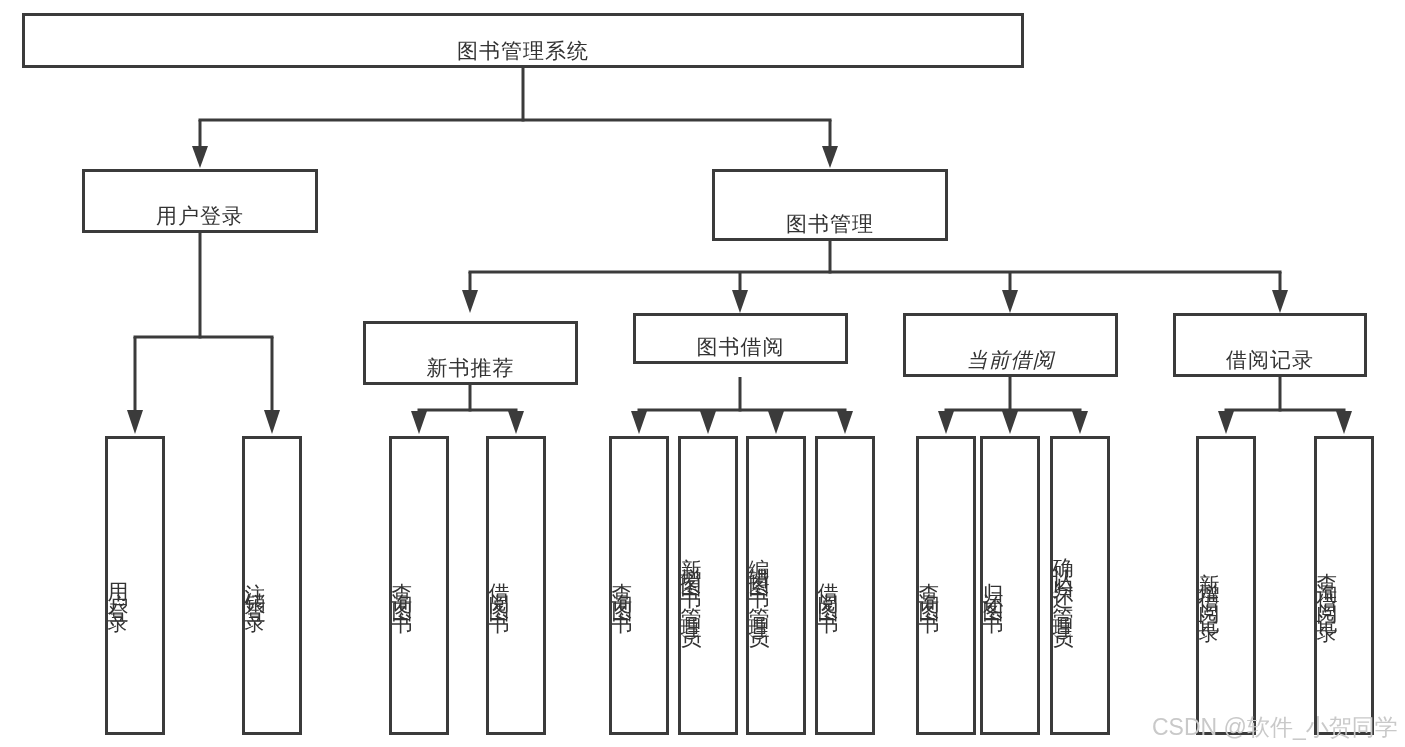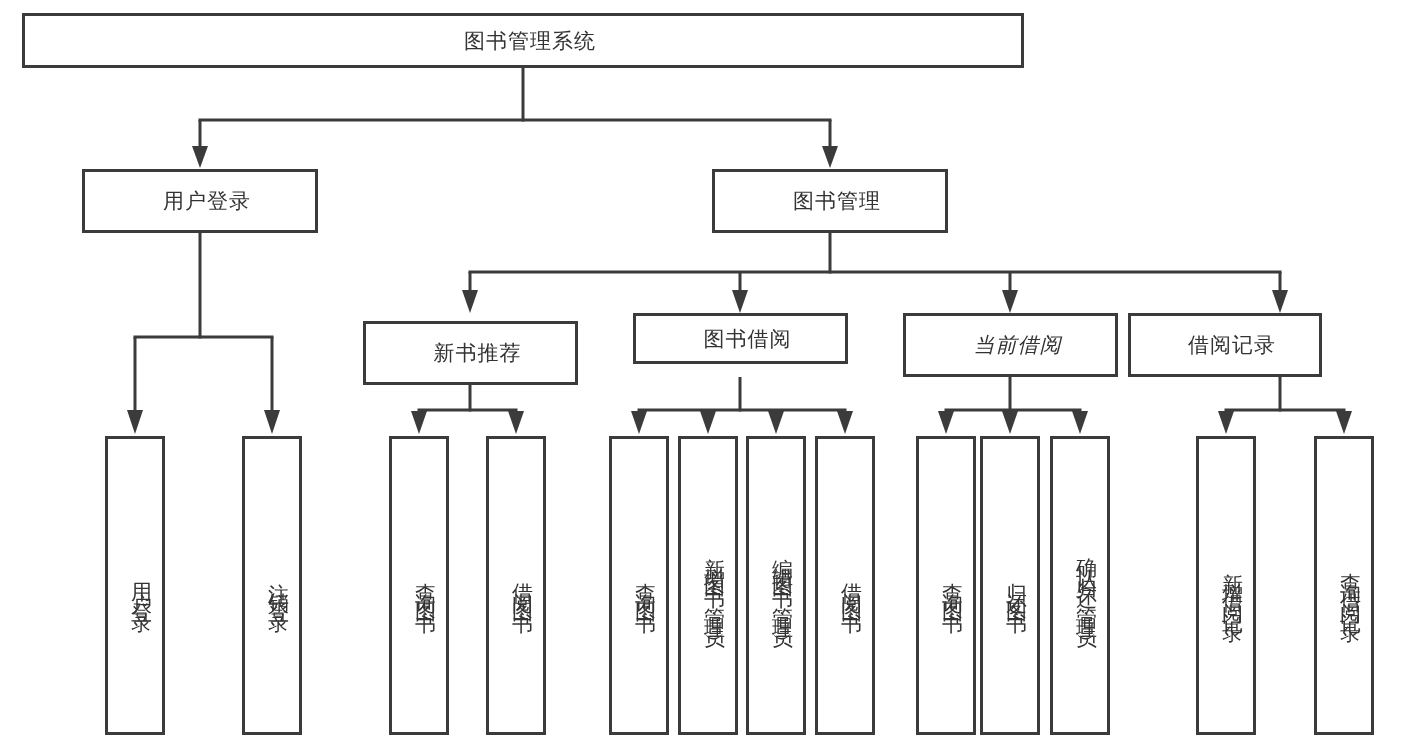--- a/index.html
+++ b/index.html
@@ -18,44 +18,43 @@
   }
   #connectors{position:absolute;left:0;top:0;}
   .cline{stroke:var(--line-color);stroke-width:3;fill:none;}
   .ctri{fill:var(--line-color);stroke:none;}
   .box{
     position:absolute;
     box-sizing:border-box;
     border:3px solid var(--line-color);
     background:var(--bg);
     display:flex;
-    align-items:center;
+    align-items:flex-end;
     justify-content:center;
     color:var(--text-color);
     text-align:center;
-    padding-left:14px;
   }
   .h-box{font-size:21px;letter-spacing:1px;}
   .v-box{
     writing-mode:vertical-rl;
     text-orientation:mixed;
     font-size:21px;
     letter-spacing:10px;
     line-height:1;
   }
   
   .n-root{left:22px;top:13px;width:1002px;height:55px;}
   
   .n-user{left:82px;top:169px;width:236px;height:64px;}
-  .n-book{left:712px;top:169px;width:236px;height:64px;}
+  .n-book{left:712px;top:169px;width:236px;height:72px;}
   
   .n-rec {left:363px;top:313px;width:215px;height:64px;margin-top:8px;}
   .n-bor {left:633px;top:313px;width:215px;height:51px;}
   .n-cur {left:903px;top:313px;width:215px;height:64px;font-style:italic;}
-  .n-log {left:1128px;top:313px;width:194px;height:64px;}
+  .n-log {left:1173px;top:313px;width:194px;height:64px;}
   
   .leaf{top:436px;width:60px;height:299px;}
   .l-a1{left:105px;} .l-a2{left:242px;}
   .l-b1{left:389px;} .l-b2{left:486px;}
   .l-c1{left:609px;} .l-c2{left:678px;} .l-c3{left:746px;} .l-c4{left:815px;}
   .l-d1{left:916px;} .l-d2{left:980px;} .l-d3{left:1050px;}
   .l-e1{left:1196px;} .l-e2{left:1314px;}
   .watermark{
     position:absolute;
     left:1152px;top:712px;
@@ -195,14 +194,15 @@
     <span>确认归还（管理员）</span>
   </div>
 
   <div class="box v-box leaf l-e1">
     <span>新增借阅记录</span>
   </div>
   <div class="box v-box leaf l-e2">
     <span>查询借阅记录</span>
   </div>
 
+  <div class="watermark">CSDN @软件_小贺同学</div>
 
 </div>
 
 </body></html>

